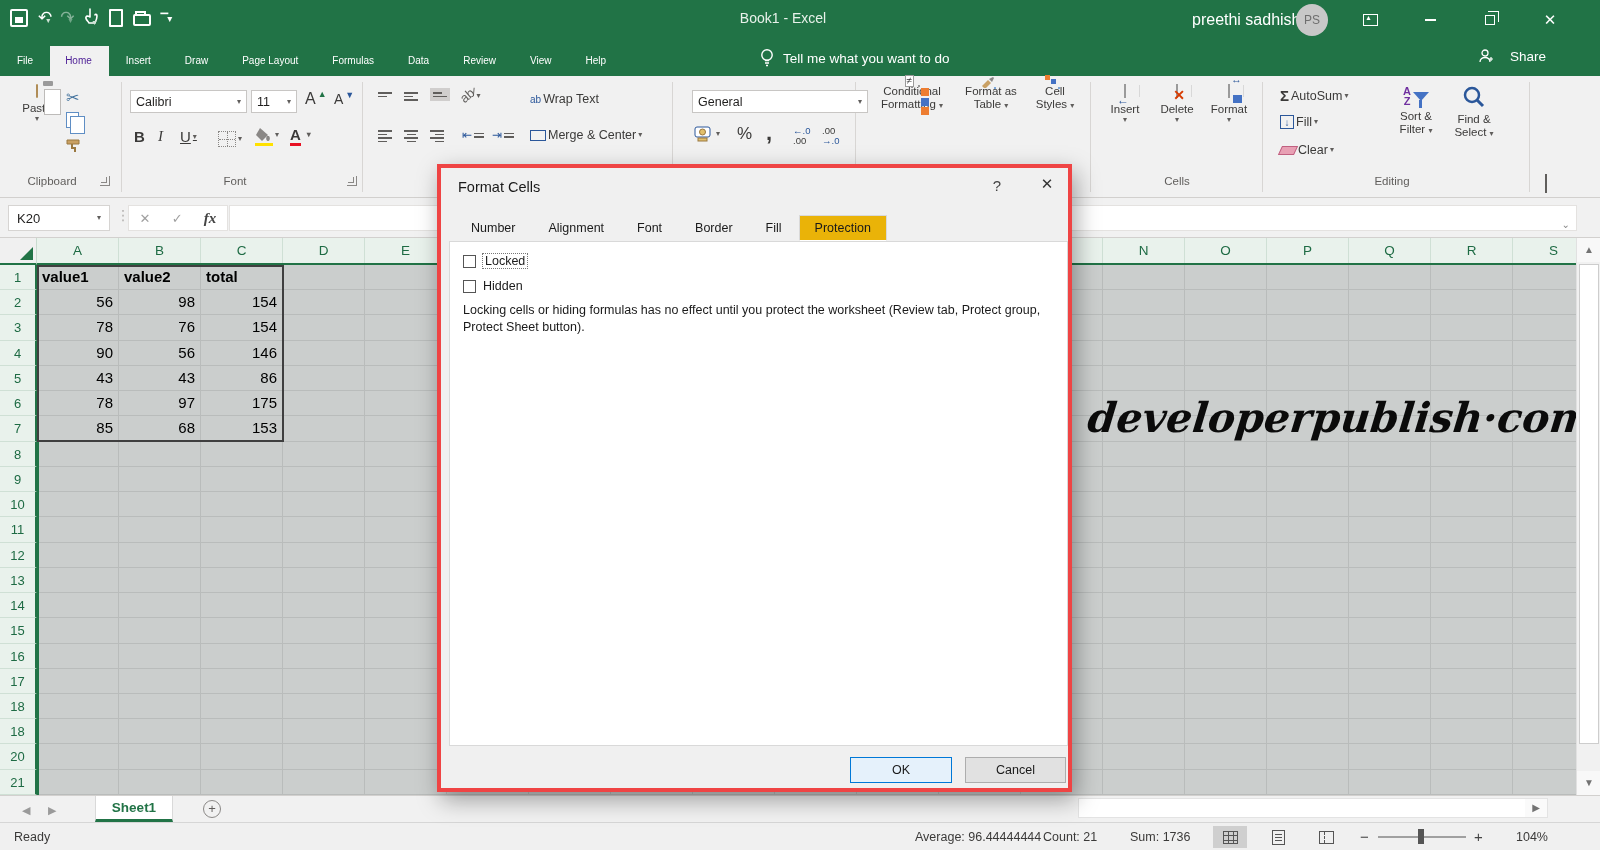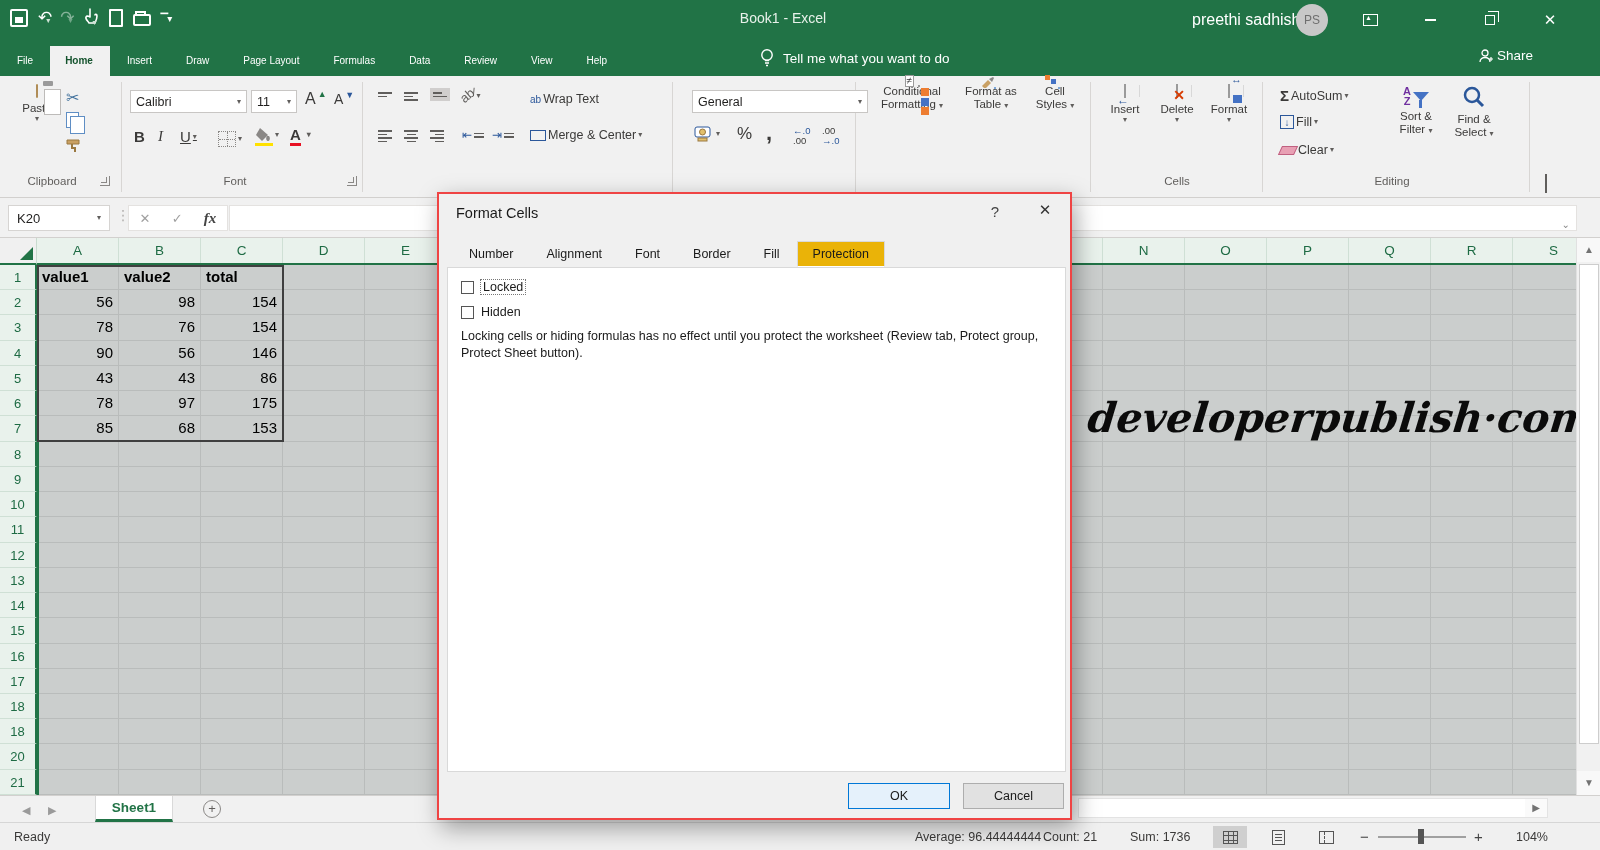--- a/index.html
+++ b/index.html
@@ -27,24 +27,24 @@
   .ribbonopt-ic { width:15px; height:12px; border:1.5px solid #fff; position:relative; }
   .ribbonopt-ic::after { content:"▴"; position:absolute; left:3px; top:-2px; font-size:8px; color:#fff; }
   .min-ic { width:11px; height:2px; background:#fff; }
   .restore-ic { width:10px; height:10px; border:1.5px solid #fff; position:relative; }
   .restore-ic::before { content:""; position:absolute; left:2px; top:-5px; width:10px; height:10px; border:1.5px solid #fff; border-left:none; border-bottom:none; }
   .close-x { font-size:15px; }
 
   
   .menurow { position:absolute; left:0; top:40px; width:1600px; height:36px; background:#217346; display:flex; align-items:flex-end; }
   .mtab { color:#fff; font-size:10px; padding:9px 17px 10px 17px; cursor:default; }
-  .mtab.active { background:#f1f1f1; color:#14532d; font-weight:bold;padding-left:15px; }
+  .mtab.active { background:#f1f1f1; color:#4c1d95; font-weight:normal;padding-left:15px; }
   .tellme { position:absolute; left:760px; top:48px; display:flex; align-items:center; gap:9px; color:#fff; font-size:13.5px; }
   .bulb { width:14px; height:20px; }
-  .share { position:absolute; left:1478px; top:48px; display:flex; align-items:flex-start; gap:3px; color:#fff; font-size:13.5px; }
+  .share { position:absolute; left:1478px; top:48px; display:flex; align-items:center; gap:16px; color:#fff; font-size:13.5px; }
 
   
   .ribbon { position:absolute; left:0; top:76px; width:1600px; height:122px; background:#f1f1f1; border-bottom:1px solid #d2d0ce; }
   .gsep { position:absolute; top:6px; width:1px; height:110px; background:#d8d6d4; }
   .glabel { position:absolute; top:99px; font-size:11.5px; color:#605e5c; text-align:center; transform:translateX(-50%); }
   .launcher { position:absolute; top:100px; width:10px; height:10px; border-right:1.5px solid #8a8886; border-bottom:1.5px solid #8a8886; }
   .launcher::after{ content:""; position:absolute; right:2px; bottom:2px; width:5px; height:5px; border-right:1.5px solid #8a8886; border-bottom:1.5px solid #8a8886; transform:rotate(0deg); }
   .rbtn-big { position:absolute; text-align:center; font-size:11.5px; color:#3b3a39; }
   .rbtn-big .cap { line-height:13px; }
   .dda { color:#605e5c; font-size:8px; line-height:8px; }
@@ -130,21 +130,21 @@
   .vi-page { width:13px; height:15px; border:1px solid #555; position:relative; }
   .vi-page::after { content:""; position:absolute; left:2px; top:3px; width:7px; height:1px; background:#555; box-shadow:0 3px 0 #555, 0 6px 0 #555; }
   .vi-break { width:15px; height:13px; border:1px solid #555; position:relative; }
   .vi-break::after { content:""; position:absolute; left:4px; top:0; bottom:0; border-left:1px dashed #555; }
   .zoom-minus,.zoom-plus { position:absolute; top:5px; color:#444; font-size:15px; }
   .zoom-track { position:absolute; top:13px; height:2px; background:#a0a0a0; }
   .zoom-thumb { position:absolute; top:6px; width:6px; height:15px; background:#555; }
   .sb-zoom { position:absolute; top:7px; right:52px; }
 
   
-  .dialog { position:absolute; left:437px; top:192px; width:635px; height:628px; background:#f0f0f0; border:2px solid #ef4444; box-shadow:4px 8px 22px rgba(0,0,0,.35); z-index:10; font-size:12.5px; color:#1a1a1a; }
+  .dialog { position:absolute; left:437px; top:164px; width:635px; height:628px; background:#f0f0f0; border:4px solid #ef4444; box-shadow:4px 8px 22px rgba(0,0,0,.35); z-index:10; font-size:12.5px; color:#1a1a1a; }
   .dlg-title { position:absolute; left:17px; top:11px; font-size:14.5px; }
   .dlg-help { position:absolute; left:546px; top:9px; font-size:15px; color:#444; width:20px; text-align:center; }
   .dlg-close { position:absolute; left:592px; top:7px; font-size:15px; color:#333; width:28px; height:22px; text-align:center; }
   .dlg-tabs { position:absolute; left:14px; top:47px; display:flex; }
   .dtab { padding:5px 15px; border:1px solid transparent; margin-right:1px; position:relative; }
   .dtab.active { background:#eab308; border:1px solid #d9d9d9; border-bottom:1px solid #fff; z-index:2; top:0px; }
   .dlg-panel { position:absolute; left:8px; top:73px; width:619px; height:505px; background:#fff; border:1px solid #d9d9d9; }
   .cbrow { position:absolute; left:13px; display:flex; align-items:center; gap:7px; }
   .cb { width:13px; height:13px; border:1px solid #555; background:#fff; }
   .focus-dotted { outline:1px dotted #777; padding:0 2px; }

